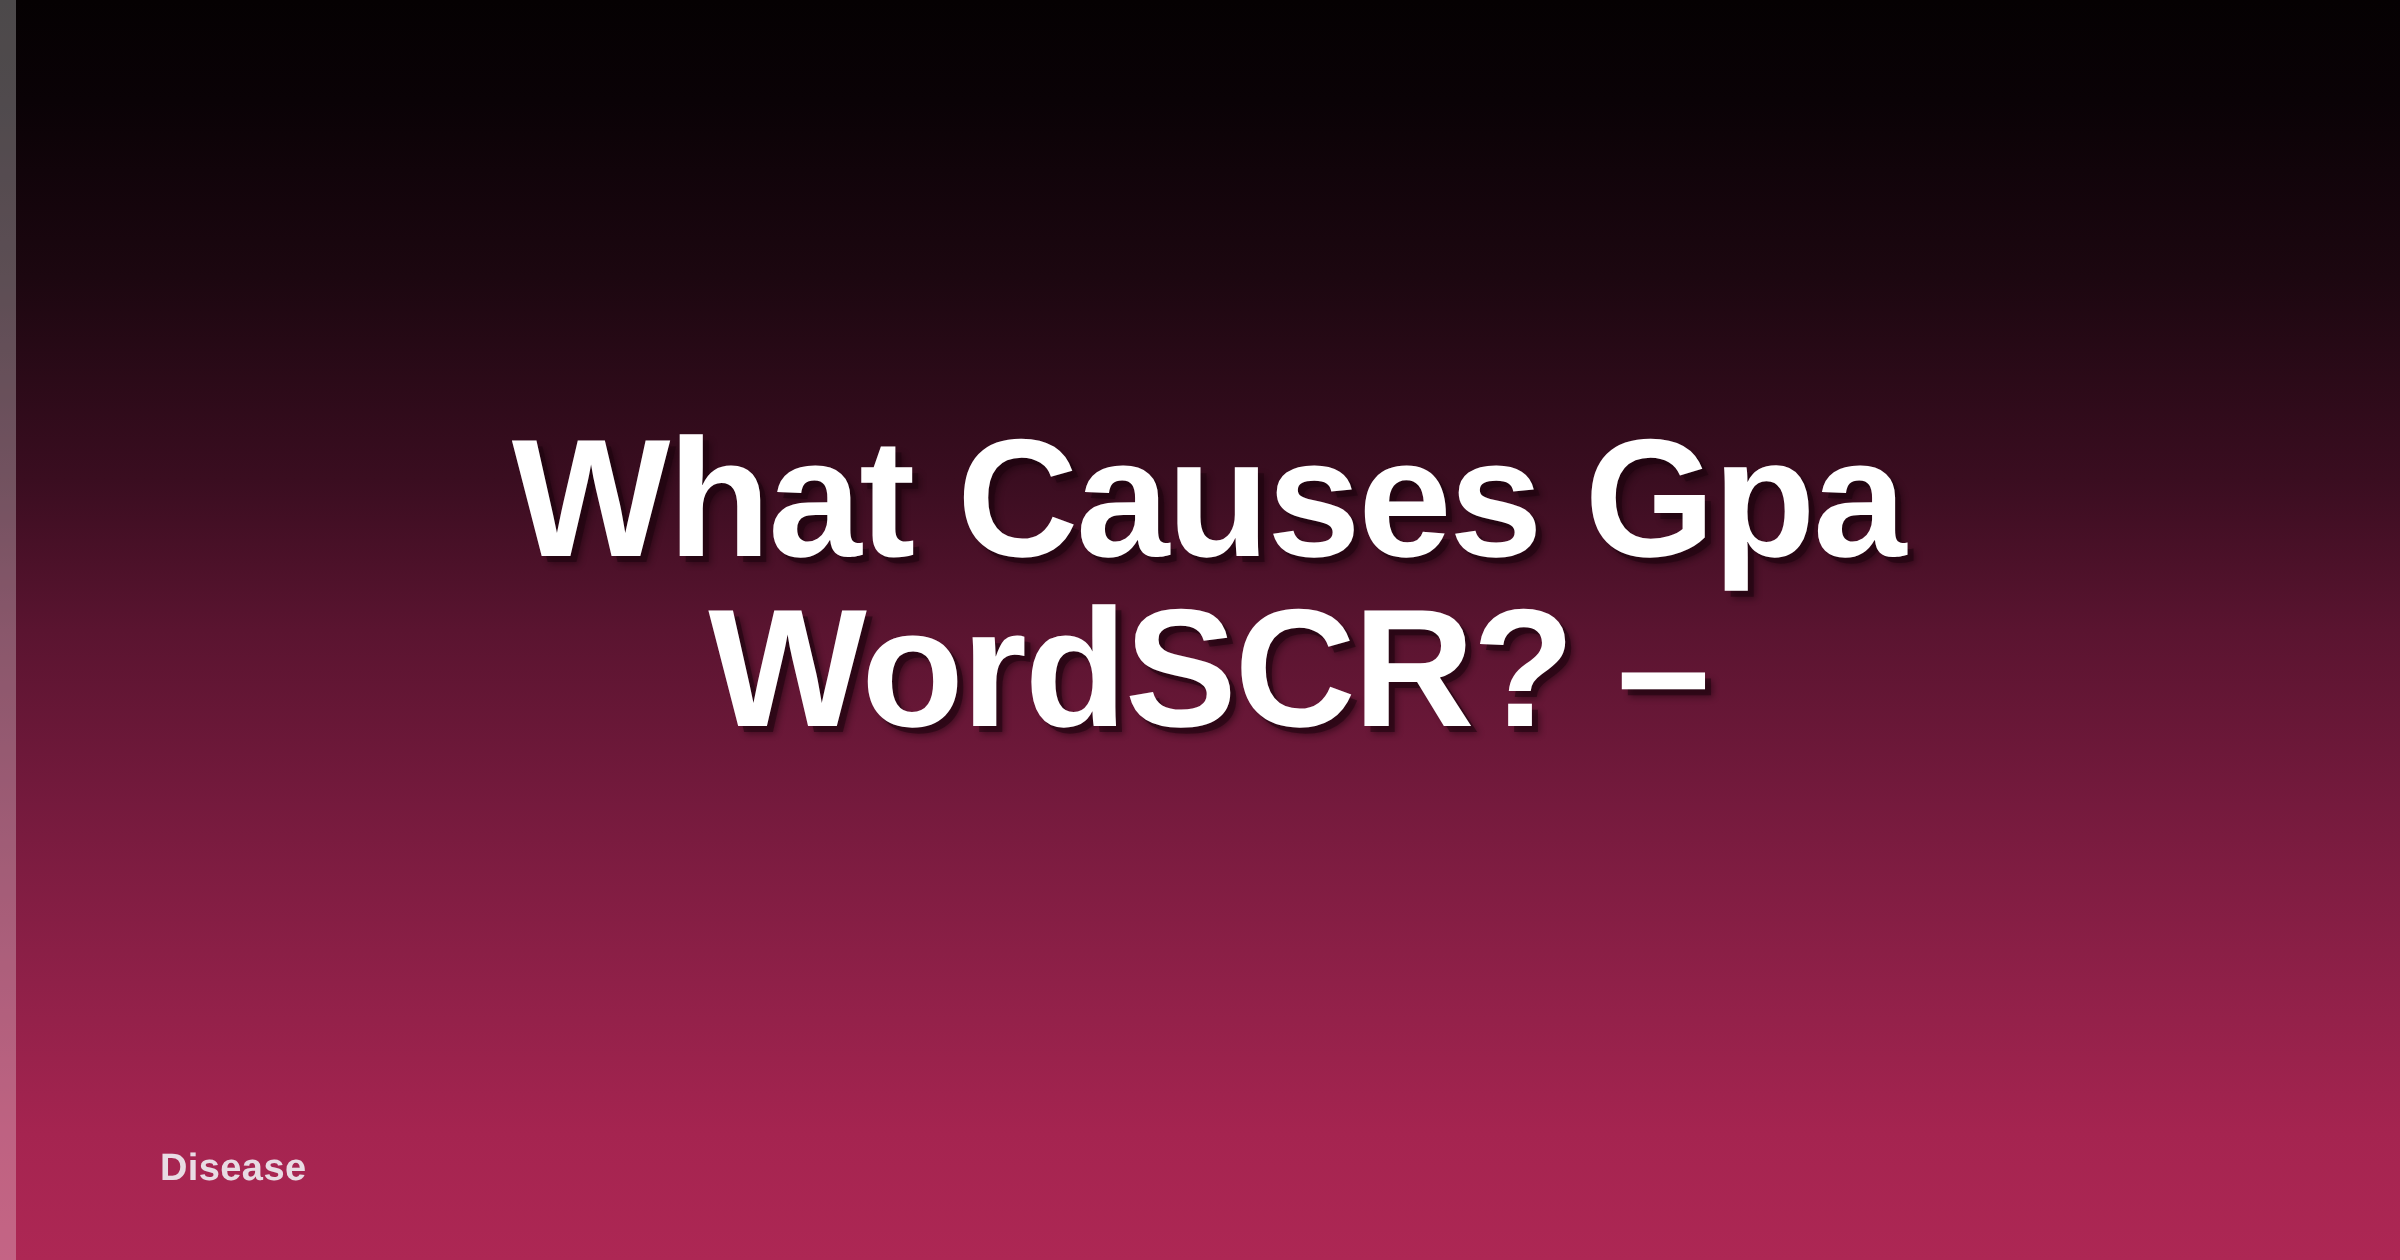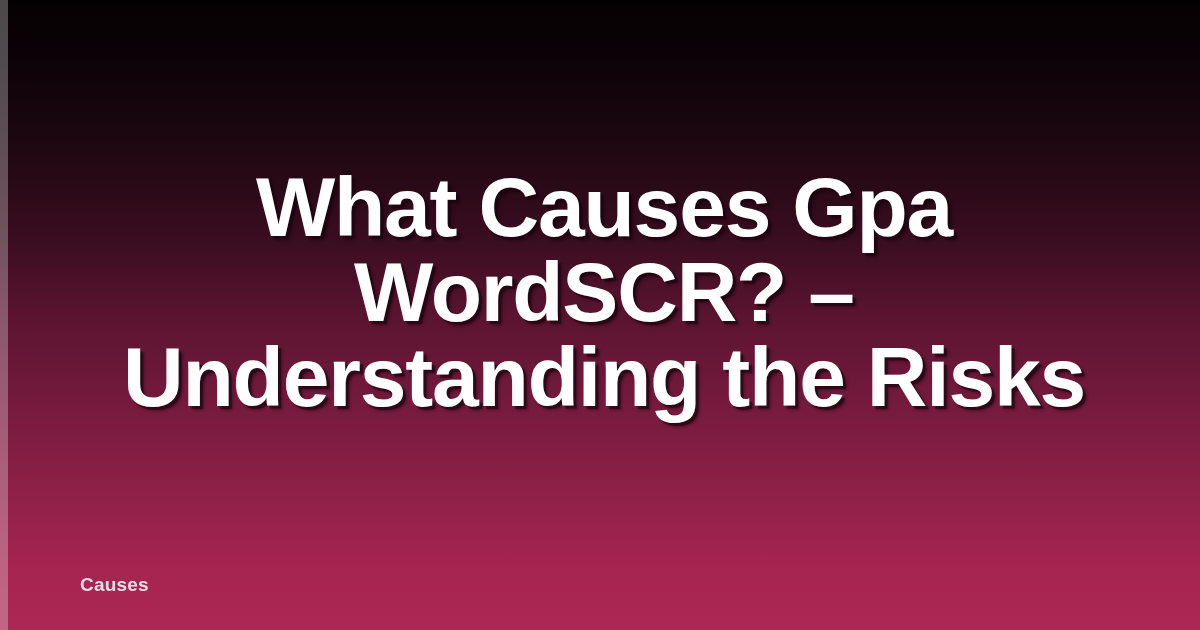--- a/index.html
+++ b/index.html
@@ -90,19 +90,18 @@
 <body>
 
 <div class="card">
 
   <div class="edge-strip"></div>
 
   <div class="content">
     <h1 class="headline">
       <span class="line">What Causes Gpa</span>
       <span class="line">WordSCR? –</span>
-      <span class="line">Understanding the Risks</span>
     </h1>
   </div>
 
-  <div class="brand">Causes</div>
+  <div class="brand">Disease</div>
 
 </div>
 
 </body></html>

